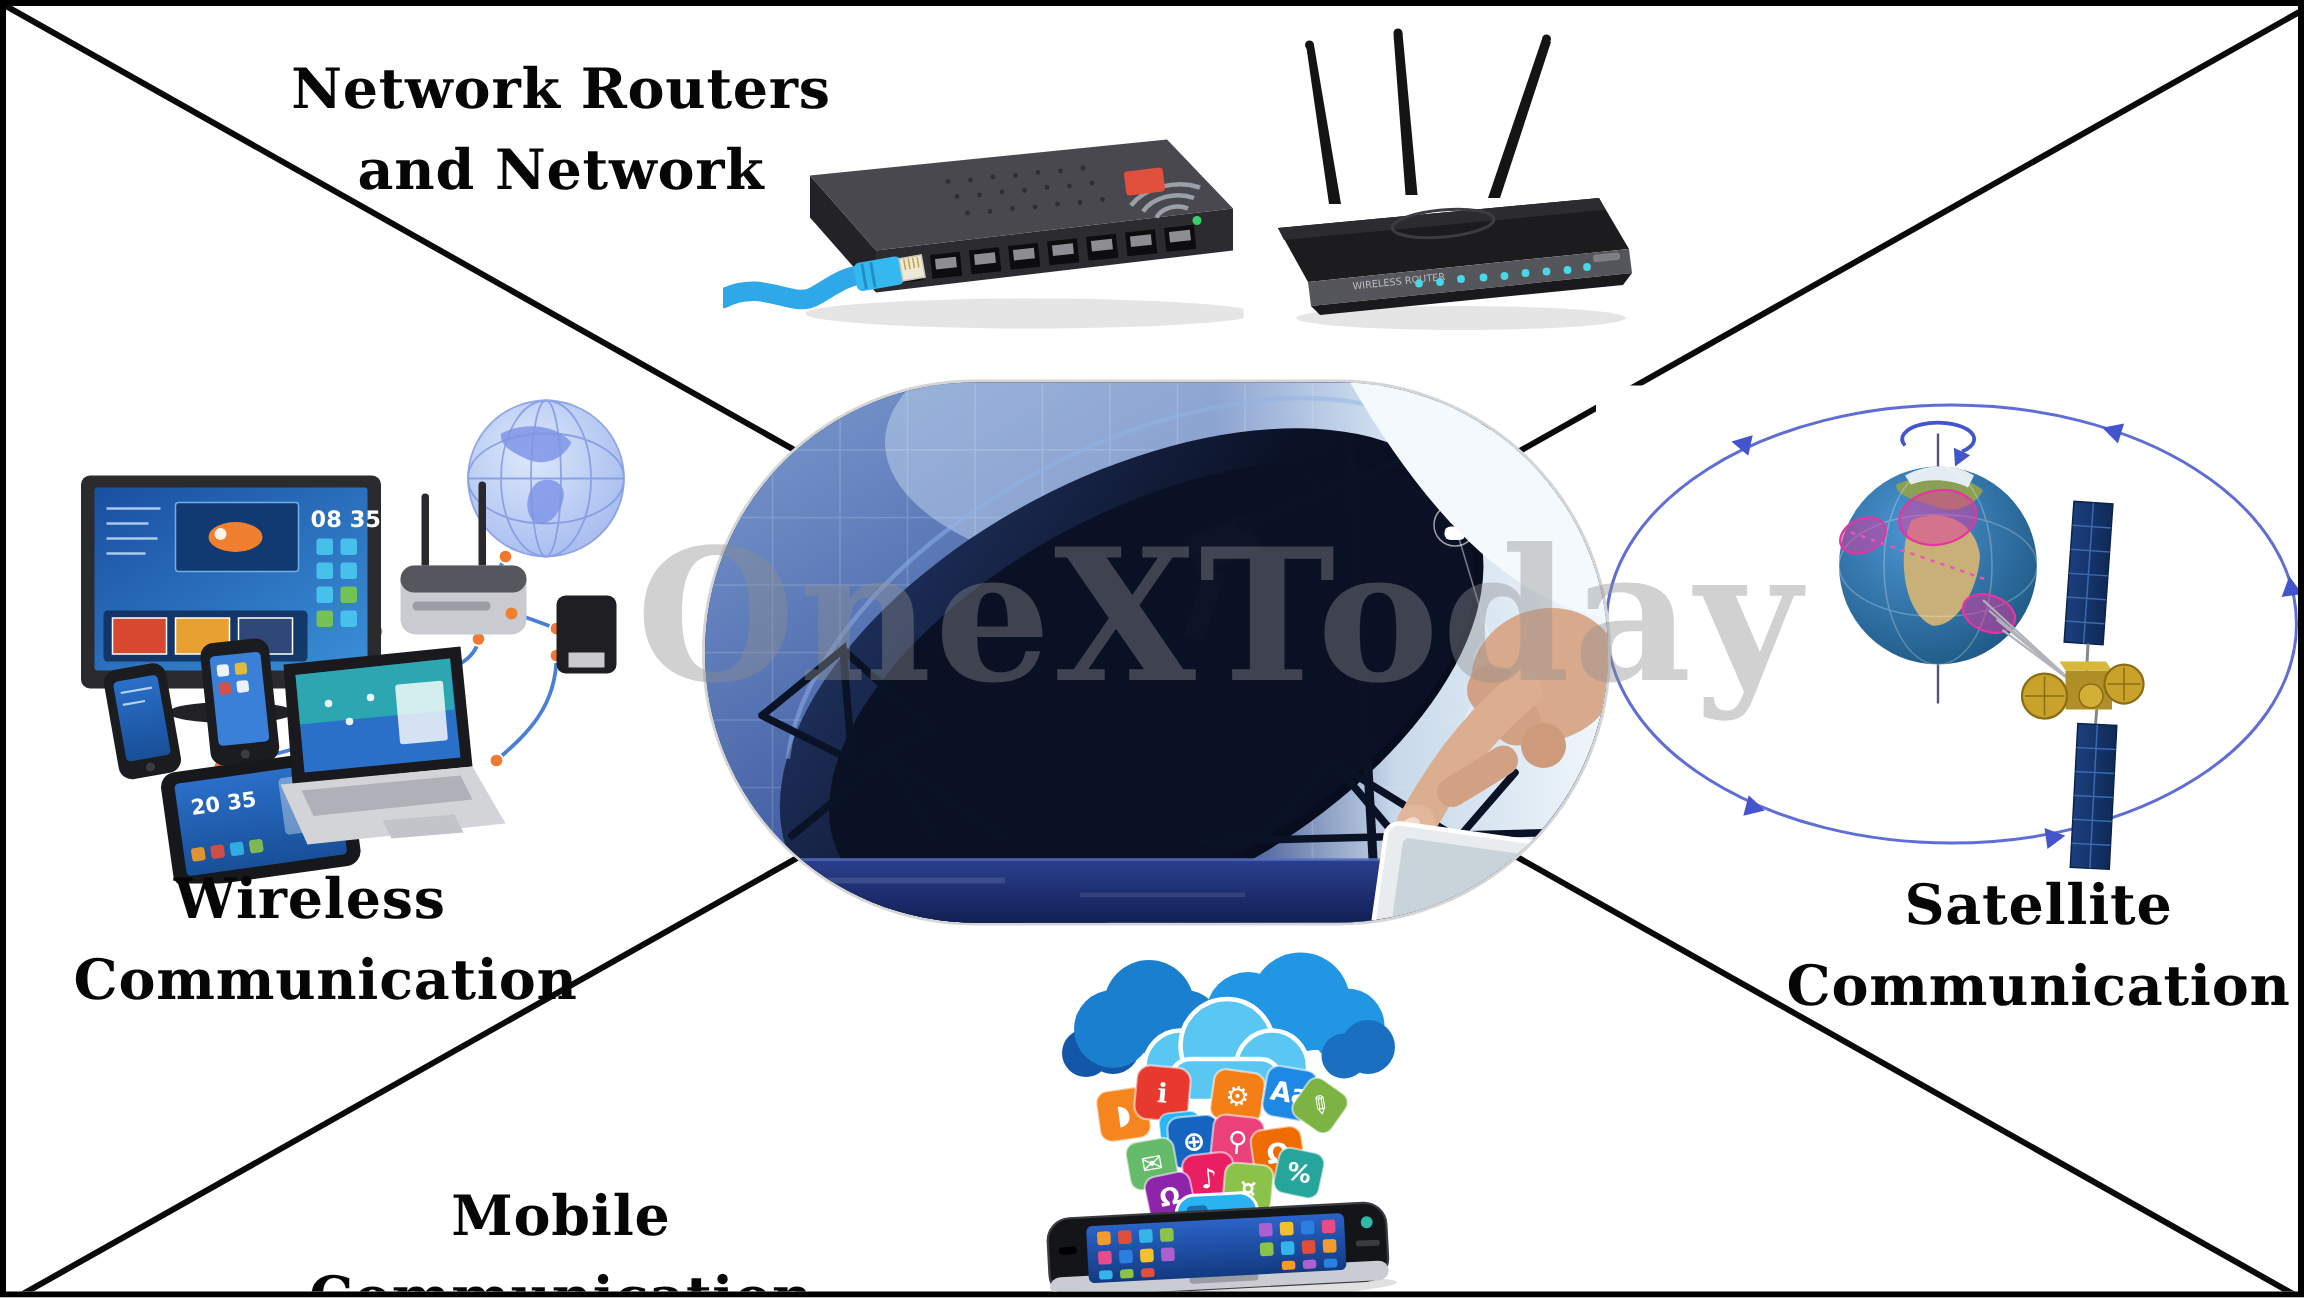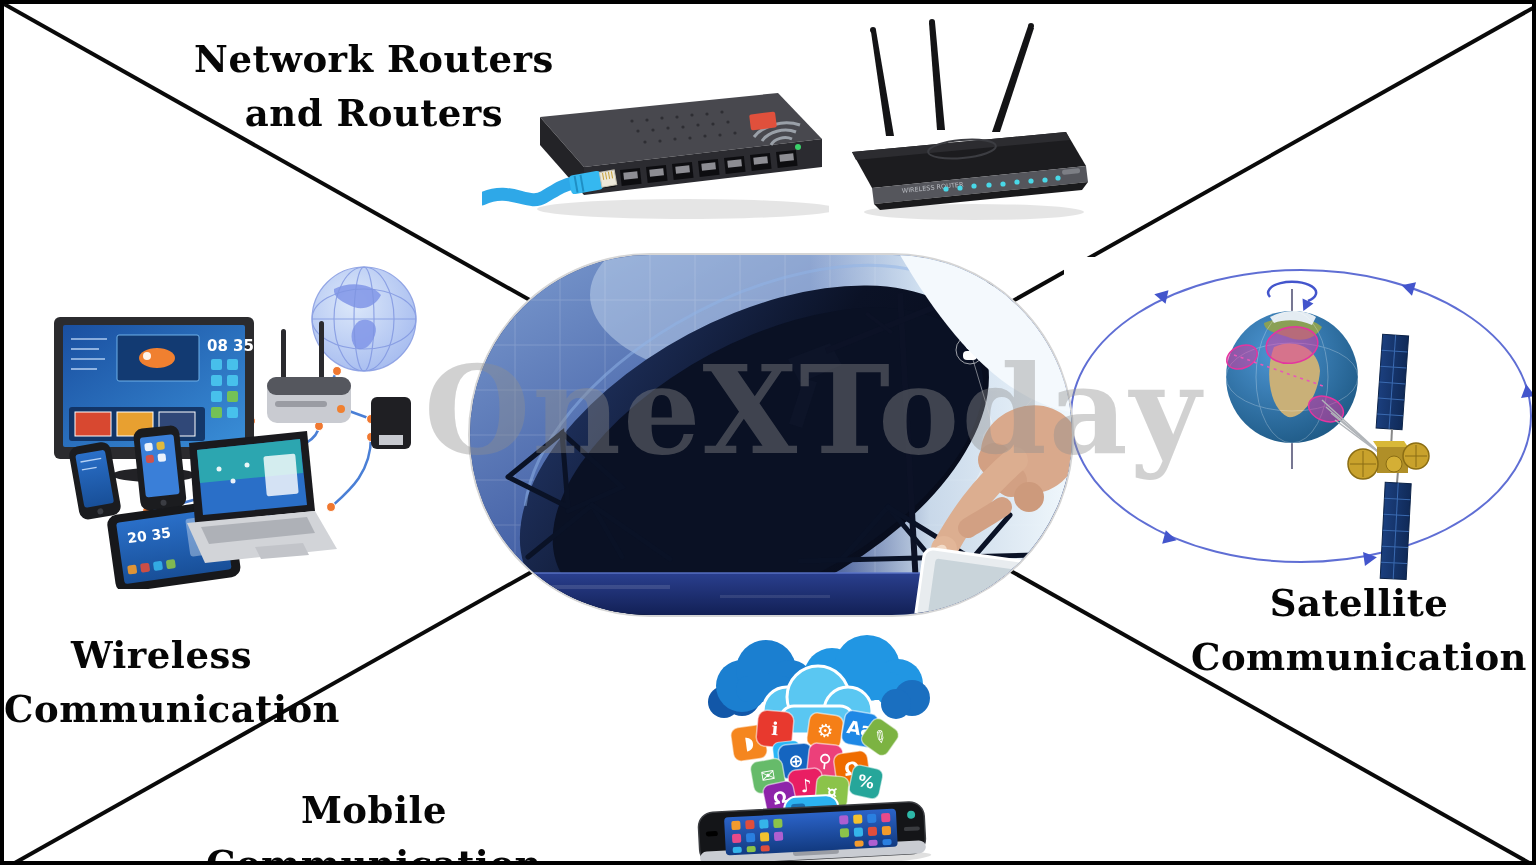--- a/index.html
+++ b/index.html
@@ -30,21 +30,21 @@
 
 <div class="frame">
 
   <svg class="abs diag" width="1536" height="865" viewBox="0 0 1536 865" style="left:0;top:0;">
     <line x1="0" y1="0" x2="1536" y2="865" stroke="#0a0a0a" stroke-width="4"></line>
     <line x1="1536" y1="0" x2="0" y2="865" stroke="#0a0a0a" stroke-width="4"></line>
   </svg>
 
   <div class="abs qlabel" style="left:185px;top:28px;width:370px;">
     <div>Network Routers</div>
-    <div>and Routers</div>
+    <div>and Network</div>
   </div>
 
   <svg class="abs art" width="347" height="142" viewBox="0 0 347 142" style="left:478px;top:83px;">
     <ellipse cx="205" cy="122" rx="150" ry="10" fill="rgba(0,0,0,0.10)"></ellipse>
     <g>
       <polygon points="58,30 296,6 340,52 102,80" fill="#48484e"></polygon>
       <polygon points="58,30 102,80 102,108 58,58" fill="#232327"></polygon>
       <polygon points="102,80 340,52 340,80 102,108" fill="#2b2b30"></polygon>
       <g fill="#2e2e33">
         <circle cx="150" cy="34" r="1.6"></circle>
@@ -304,21 +304,21 @@
           <circle cx="200" cy="210" r="2.5"></circle>
           <circle cx="214" cy="222" r="2.5"></circle>
           <circle cx="228" cy="206" r="2.5"></circle>
         </g>
       <polygon points="168,264 296,252 318,290 186,304" fill="#d2d4d8"></polygon>
       <polygon points="182,268 288,258 296,274 190,285" fill="#aeb1b7"></polygon>
       <polygon points="236,288 284,284 290,296 242,300" fill="#c2c4c9"></polygon>
     </g>
   </svg>
 
-  <div class="abs qlabel" style="left:0px;top:624px;width:315px;">
+  <div class="abs qlabel" style="left:0px;top:568px;width:315px;padding-left:45px;">
     <div>Wireless</div>
     <div>Communication</div>
   </div>
 
   <div class="abs stadium">
     <svg width="606" height="364" viewBox="0 0 606 364">
       <defs>
         <linearGradient id="sky" x1="0" y1="0" x2="1" y2="1">
           <stop offset="0" stop-color="#7d9cd0"></stop>
             <stop offset=".55" stop-color="#3a569e"></stop>

